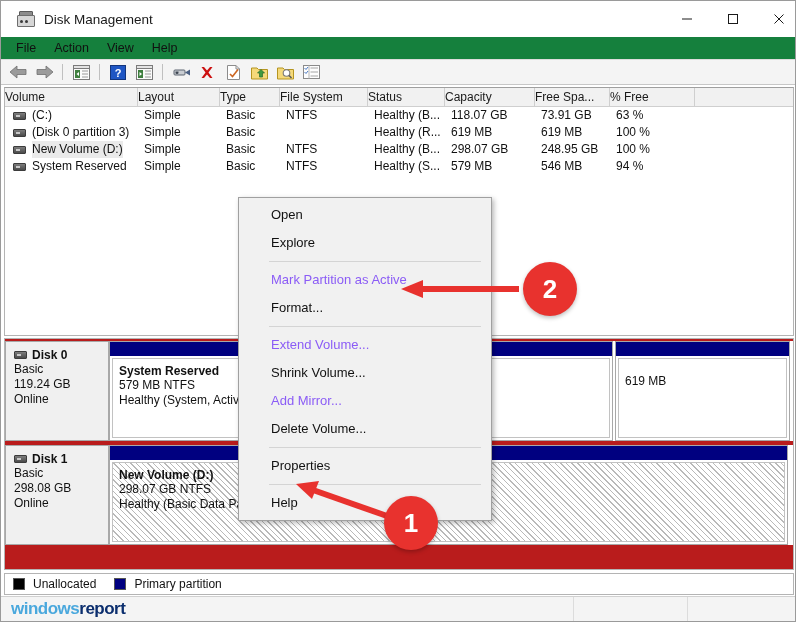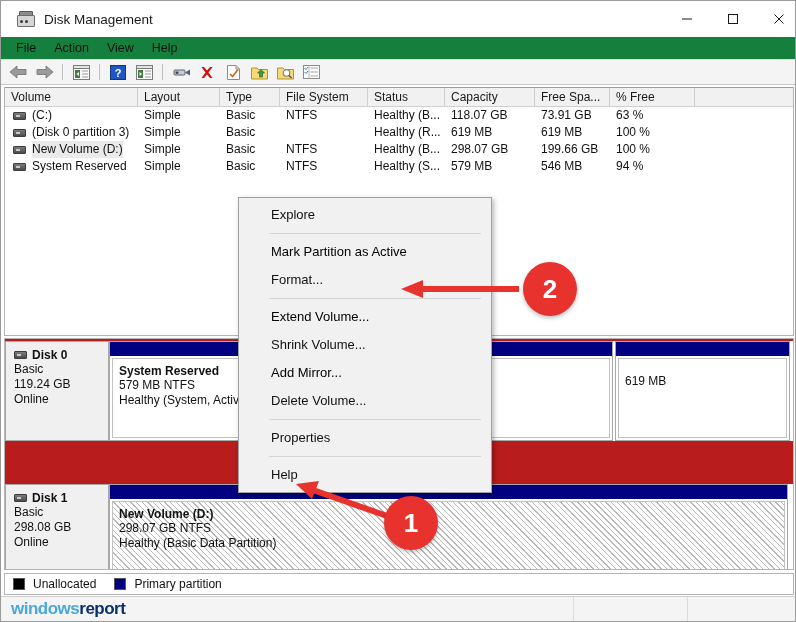--- a/index.html
+++ b/index.html
@@ -74,21 +74,21 @@
     position: absolute; left: 3px; top: 86px; width: 790px; height: 249px;
     background: #ffffff; border: 1px solid #b4b4b4; border-top: 1px solid #9f9f9f;
     overflow: hidden;
   }
   .vol-head {
     display: flex; height: 19px; background: #f1f1f1;
     border-bottom: 1px solid #cfcfcf;
   }
   .vol-head .cell {
     font-size: 12px; color: #1a1a1a; line-height: 18px;
-    padding-left: 6px; border-right: 1px solid #cfcfcf;
+    border-right: 1px solid #cfcfcf;
     white-space: nowrap; overflow: hidden;
   }
   .vol-row { display: flex; height: 17px; align-items: center; }
   .vol-row .cell {
     font-size: 12px; color: #111; line-height: 17px;
     padding-left: 6px; white-space: nowrap; overflow: hidden;
   }
   .vol-row .cell.vol-name { display: flex; align-items: center; padding-left: 8px; }
   .vol-row.selected .cell.vol-name .lbl { background: #eaeaea; }
   .drv-ico {
@@ -161,21 +161,21 @@
     position: absolute; left: 237px; top: 196px; width: 254px;
     background: #f1f1f1; border: 1px solid #a0a0a0;
     box-shadow: 2px 2px 5px rgba(0,0,0,0.28);
     padding: 3px 0;
     z-index: 40;
   }
   .ctx-item {
     font-size: 13px; color: #111; line-height: 16px;
     padding: 6px 10px 6px 32px; white-space: nowrap;
   }
-  .ctx-item.disabled { color: #000000; }
+  .ctx-item.disabled { color: #8b5cf6; }
   .ctx-sep { height: 1px; background: #d4d4d4; margin: 4px 10px 4px 30px; }
 
   
   .anno { position: absolute; z-index: 60; }
   .badge {
     border-radius: 50%; background: #e8322e;
     display: flex; align-items: center; justify-content: center;
     color: #ffffff; font-weight: bold;
     box-shadow: 0 2px 4px rgba(0,0,0,0.25);
   }
@@ -355,21 +355,21 @@
     <div class="vol-row selected">
       <div class="cell vol-name" style="width:133px">
         <span class="drv-ico"></span>
         <span class="lbl">New Volume (D:)</span>
       </div>
       <div class="cell" style="width:82px">Simple</div>
       <div class="cell" style="width:60px">Basic</div>
       <div class="cell" style="width:88px">NTFS</div>
       <div class="cell" style="width:77px">Healthy (B...</div>
       <div class="cell" style="width:90px">298.07 GB</div>
-      <div class="cell" style="width:75px">199.66 GB</div>
+      <div class="cell" style="width:75px">248.95 GB</div>
       <div class="cell" style="width:85px">100 %</div>
     </div>
 
     <div class="vol-row">
       <div class="cell vol-name" style="width:133px">
         <span class="drv-ico"></span>
         <span class="lbl">System Reserved</span>
       </div>
       <div class="cell" style="width:82px">Simple</div>
       <div class="cell" style="width:60px">Basic</div>
@@ -413,21 +413,21 @@
         <div class="part" style="width:175px">
           <div class="pbar"></div>
           <div class="pbody">
             <div class="pname"></div>
             <div class="pline" style="margin-top:10px">619 MB</div>
           </div>
         </div>
       </div>
     </div>
 
-    <div class="disk-row" style="top:106px; height:100px;margin-top:39px;">
+    <div class="disk-row" style="top:106px; height:100px;">
       <div class="disk-info">
         <div class="dtitle">
           <span class="drv-ico"></span>
           <span>Disk 1</span>
         </div>
         <div class="dline">Basic</div>
         <div class="dline">298.08 GB</div>
         <div class="dline">Online</div>
       </div>
       <div class="disk-parts">
@@ -452,20 +452,21 @@
 
   <div class="statusbar">
     <div class="wm">
       <span class="w1">windows</span><span class="w2">report</span>
     </div>
     <div class="sb-div" style="left:572px"></div>
     <div class="sb-div" style="left:686px"></div>
   </div>
 
   <div class="ctxmenu">
+    <div class="ctx-item">Open</div>
     <div class="ctx-item">Explore</div>
     <div class="ctx-sep"></div>
     <div class="ctx-item disabled">Mark Partition as Active</div>
     <div class="ctx-item">Format...</div>
     <div class="ctx-sep"></div>
     <div class="ctx-item disabled">Extend Volume...</div>
     <div class="ctx-item">Shrink Volume...</div>
     <div class="ctx-item disabled">Add Mirror...</div>
     <div class="ctx-item">Delete Volume...</div>
     <div class="ctx-sep"></div>

